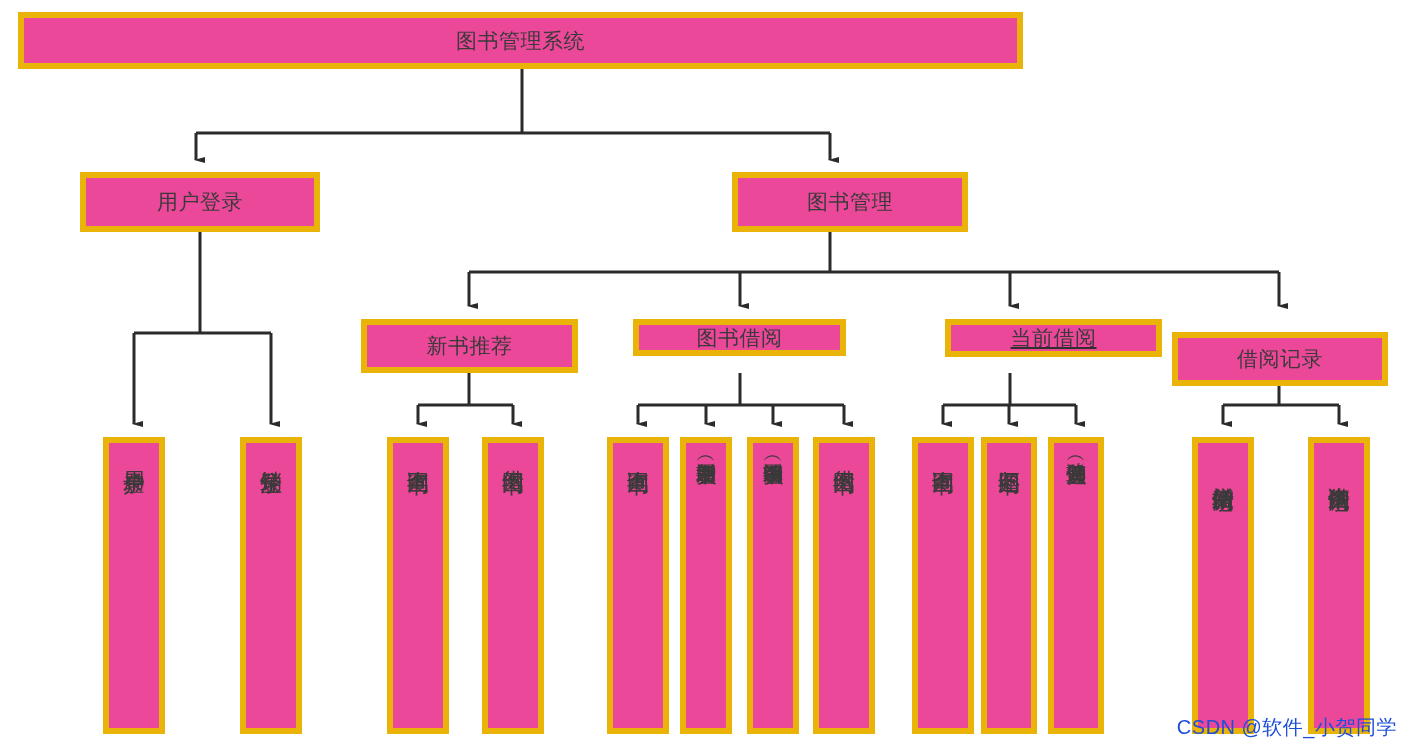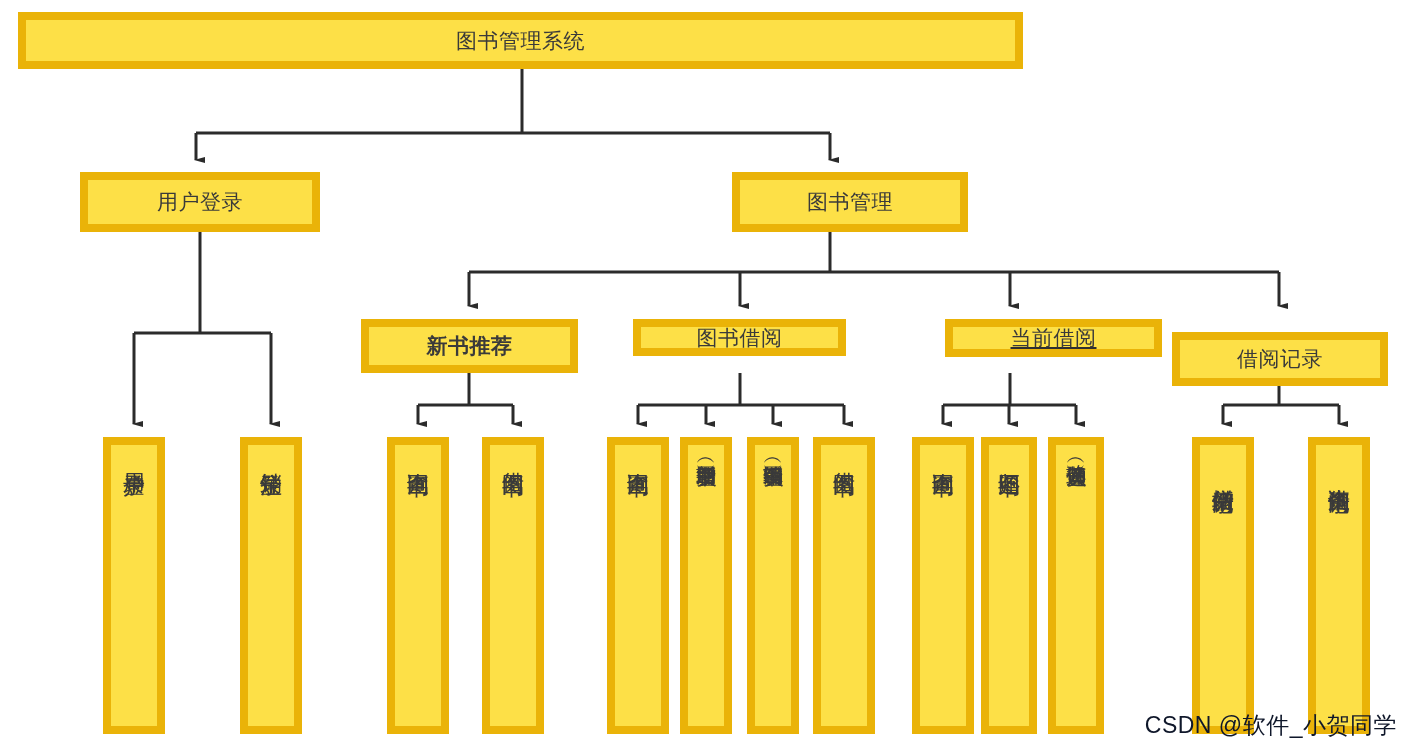--- a/index.html
+++ b/index.html
@@ -20,22 +20,22 @@
   #svg-layer {
     position: absolute;
     left: 0;
     top: 0;
     width: 1405px;
     height: 747px;
   }
   .node {
     position: absolute;
     box-sizing: border-box;
-    background: #fde047;
-    border: 8px solid #eab308;
+    background: #ec4899;
+    border: 6px solid #eab308;
     display: flex;
     align-items: center;
     justify-content: center;
     color: #2f2f2f;
     z-index: 2;
   }
   .node-label {
     display: block;
     text-align: center;
     letter-spacing: 0.5px;
@@ -60,22 +60,22 @@
     color: #3a3a3a;
   }
   .v-label.small {
     font-size: 20px;
     letter-spacing: 0.5px;
   }
   #watermark {
     position: absolute;
     right: 8px;
     bottom: 6px;
-    font-size: 23px;
-    color: #0f172a;
+    font-size: 20px;
+    color: #1d4ed8;
     letter-spacing: 0.5px;
     z-index: 3;
     white-space: nowrap;
   }
 </style>
 </head>
 <body>
 
 <div id="canvas">
 
@@ -133,21 +133,21 @@
     <span class="node-label h-label">图书管理系统</span>
   </div>
 
   <div class="node" style="left:80px; top:172px; width:240px; height:60px;">
     <span class="node-label h-label">用户登录</span>
   </div>
   <div class="node" style="left:732px; top:172px; width:236px; height:60px;">
     <span class="node-label h-label">图书管理</span>
   </div>
 
-  <div class="node" style="left:361px; top:319px; width:217px; height:54px;font-weight:bold;">
+  <div class="node" style="left:361px; top:319px; width:217px; height:54px;">
     <span class="node-label h-label">新书推荐</span>
   </div>
   <div class="node" style="left:633px; top:319px; width:213px; height:37px;">
     <span class="node-label h-label">图书借阅</span>
   </div>
   <div class="node" style="left:945px; top:319px; width:217px; height:38px;text-decoration:underline;">
     <span class="node-label h-label">当前借阅</span>
   </div>
   <div class="node" style="left:1172px; top:332px; width:216px; height:54px;">
     <span class="node-label h-label">借阅记录</span>

